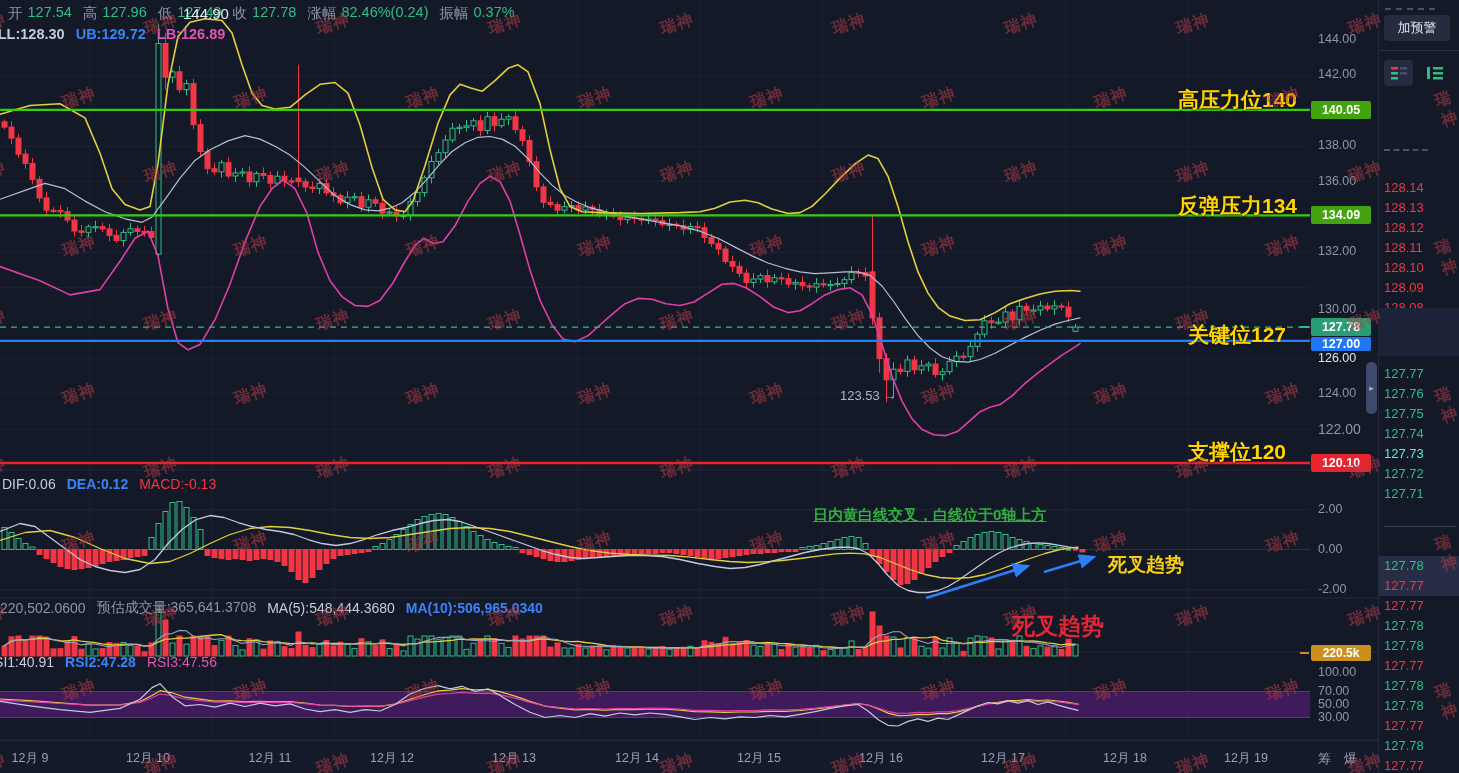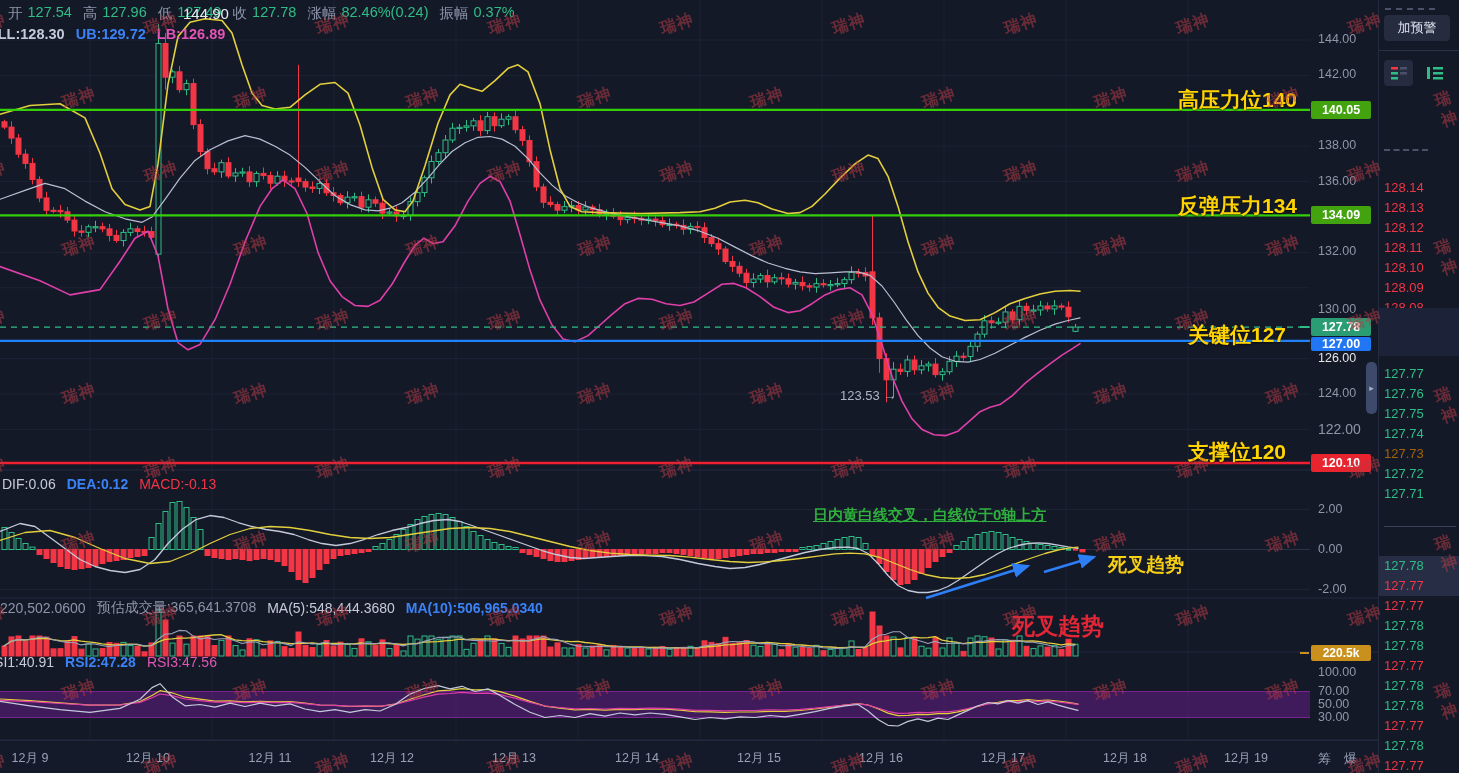--- a/index.html
+++ b/index.html
@@ -848,21 +848,21 @@
         <div class="abs" style="left: 1383px; top: 280px; font-size: 13px; color: rgb(242, 54, 69);">128.09</div>
         <div class="abs" style="left: 1383px; top: 300px; font-size: 13px; color: rgb(242, 54, 69);">128.08</div>
       </div>
     <div class="abs" style="left:0;top:308px;width:81px;height:48px;background:#1c2237;"></div>
 
     <div id="bids" style="position: absolute; left: -1378px; top: 0px;">
         <div class="abs" style="left: 1383px; top: 366px; font-size: 13px; color: rgb(46, 189, 133);">127.77</div>
         <div class="abs" style="left: 1383px; top: 386px; font-size: 13px; color: rgb(46, 189, 133);">127.76</div>
         <div class="abs" style="left: 1383px; top: 406px; font-size: 13px; color: rgb(46, 189, 133);">127.75</div>
         <div class="abs" style="left: 1383px; top: 426px; font-size: 13px; color: rgb(46, 189, 133);">127.74</div>
-        <div class="abs" style="left: 1383px; top: 446px; font-size: 13px; color: #a16207; text-align: center;">127.73</div>
+        <div class="abs" style="left: 1383px; top: 446px; font-size: 13px; color: #5eead4; text-align: center;">127.73</div>
         <div class="abs" style="left: 1383px; top: 466px; font-size: 13px; color: rgb(46, 189, 133);">127.72</div>
         <div class="abs" style="left: 1383px; top: 486px; font-size: 13px; color: rgb(46, 189, 133);">127.71</div>
       </div>
 
     <div class="abs" style="left:5px;top:526px;width:72px;border-top:1px solid #3a4158;"></div>
 
     <div id="trades" style="position: absolute; left: -1378px; top: 0px;">
         <div class="abs" style="left: 1378px; top: 556px; width: 81px; height: 20px; background: rgb(39, 45, 68);"></div>
         <div class="abs" style="left: 1383px; top: 558px; font-size: 13px; color: rgb(46, 189, 133);">127.78</div>
         <div class="abs" style="left: 1378px; top: 576px; width: 81px; height: 20px; background: rgb(39, 45, 68);"></div>

